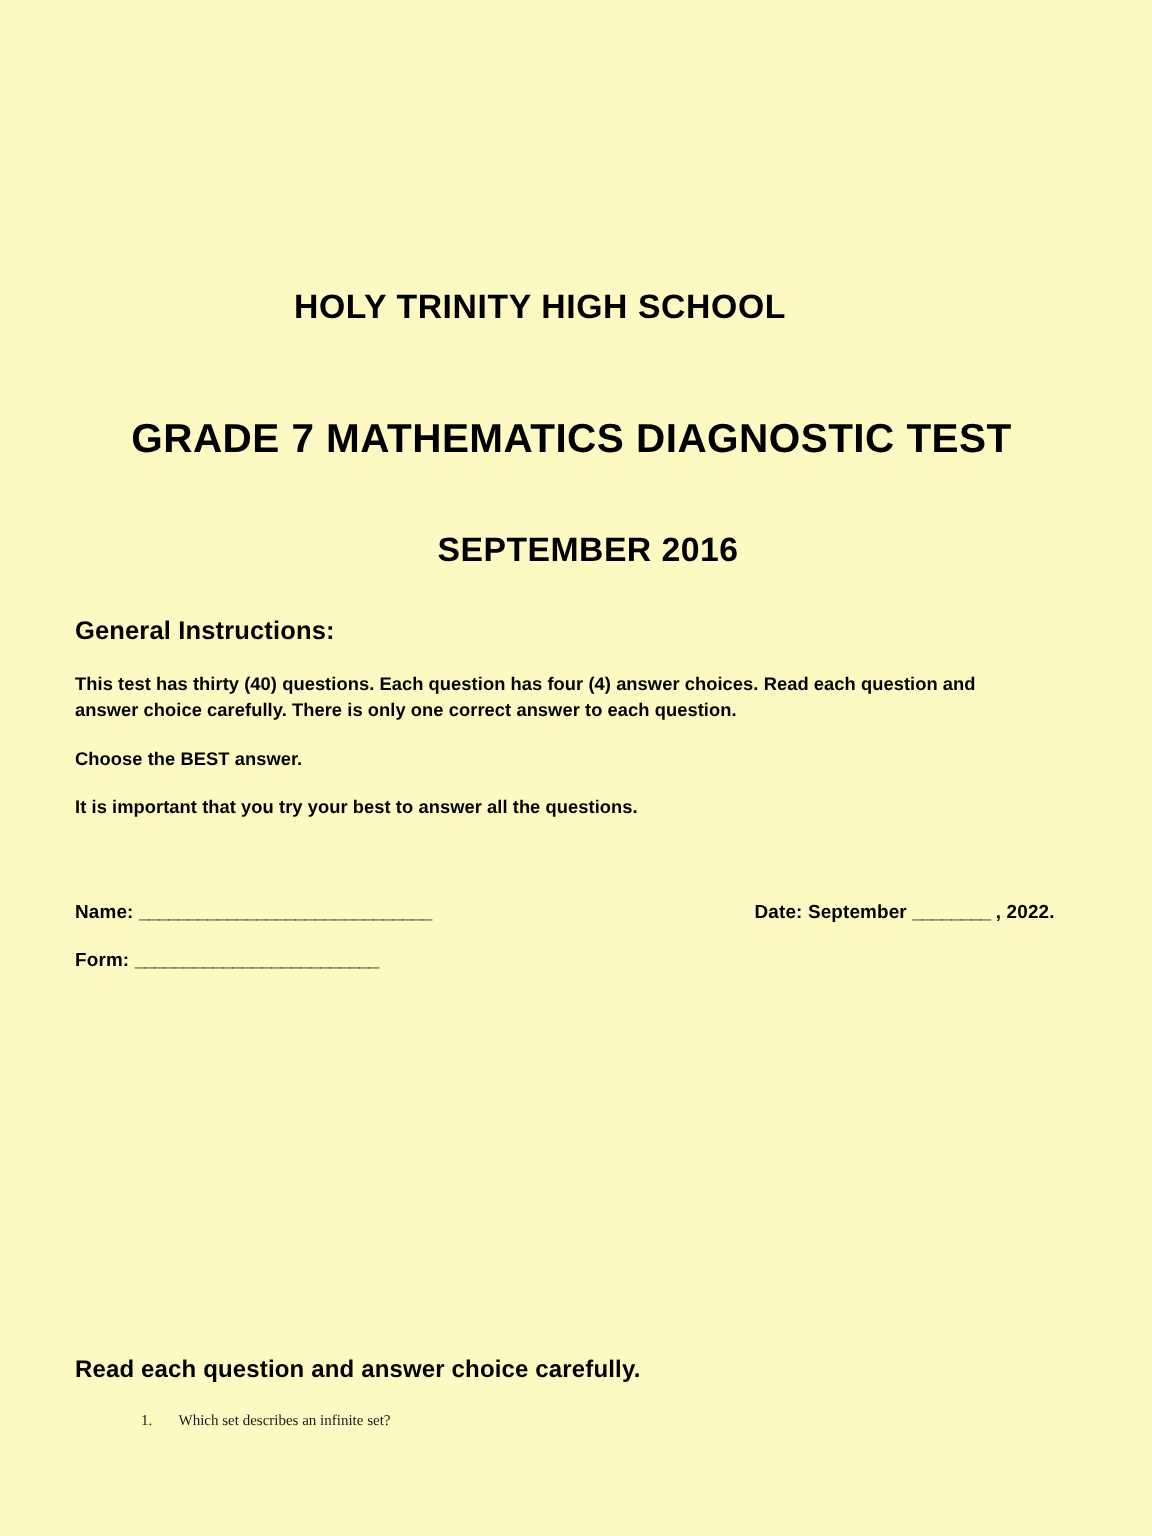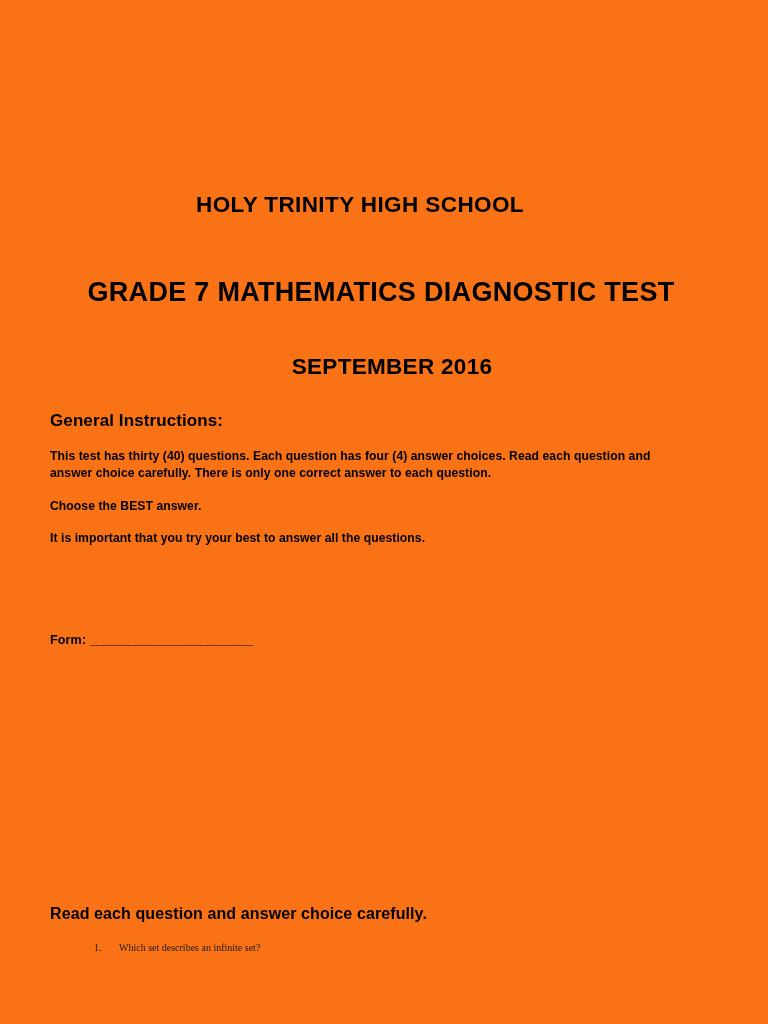--- a/index.html
+++ b/index.html
@@ -4,21 +4,21 @@
 <style>
   html, body {
     margin: 0;
     padding: 0;
     background: #ffffff;
   }
   .page {
     position: relative;
     width: 768px;
     height: 1024px;
-    background: #f97316;
+    background: #fef9c3;
     overflow: hidden;
     font-family: "Liberation Sans", sans-serif;
     color: #000000;
     -webkit-font-smoothing: antialiased;
   }
 
   
   .title-school {
     position: absolute;
     left: 0;
@@ -156,20 +156,29 @@
 
   <div class="title-date">SEPTEMBER 2016</div>
 
   <div class="instructions">
     <p class="instr-heading">General Instructions:</p>
     <p class="instr-para">This test has thirty (40) questions. Each question has four (4) answer choices. Read each question and answer choice carefully. There is only one correct answer to each question.</p>
     <p class="instr-para">Choose the BEST answer.</p>
     <p class="instr-para last">It is important that you try your best to answer all the questions.</p>
   </div>
 
+  <div class="field-row row-name">
+    <span class="field-label">Name:</span>
+    <span class="field-rule">______________________________</span>
+    <span class="date-group">
+      <span class="field-label">Date: September</span>
+      <span class="field-rule">________</span>
+      <span class="field-label">, 2022.</span>
+    </span>
+  </div>
 
   <div class="field-row row-form">
     <span class="field-label">Form:</span>
     <span class="field-rule">_________________________</span>
   </div>
 
   <div class="read-note">Read each question and answer choice carefully.</div>
 
   <div class="question-list">
     <div class="question-item">

